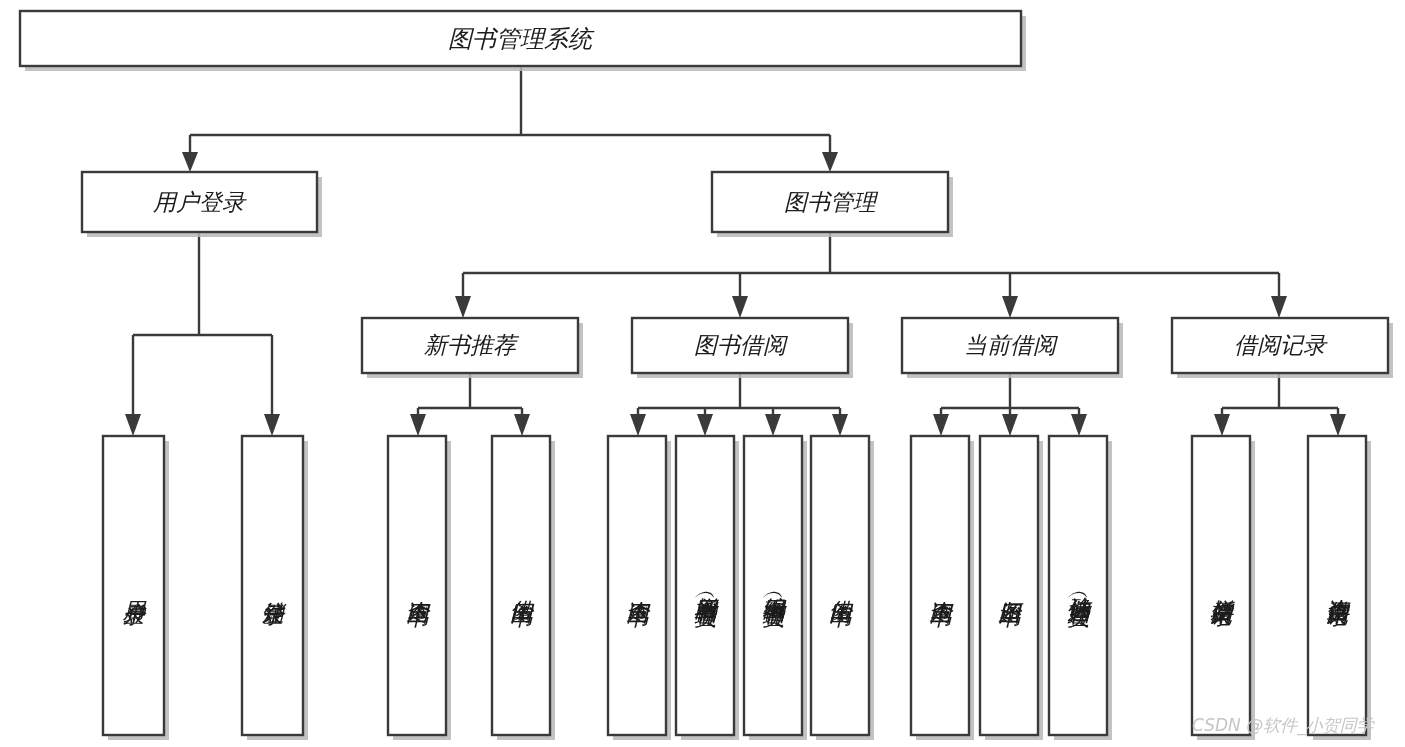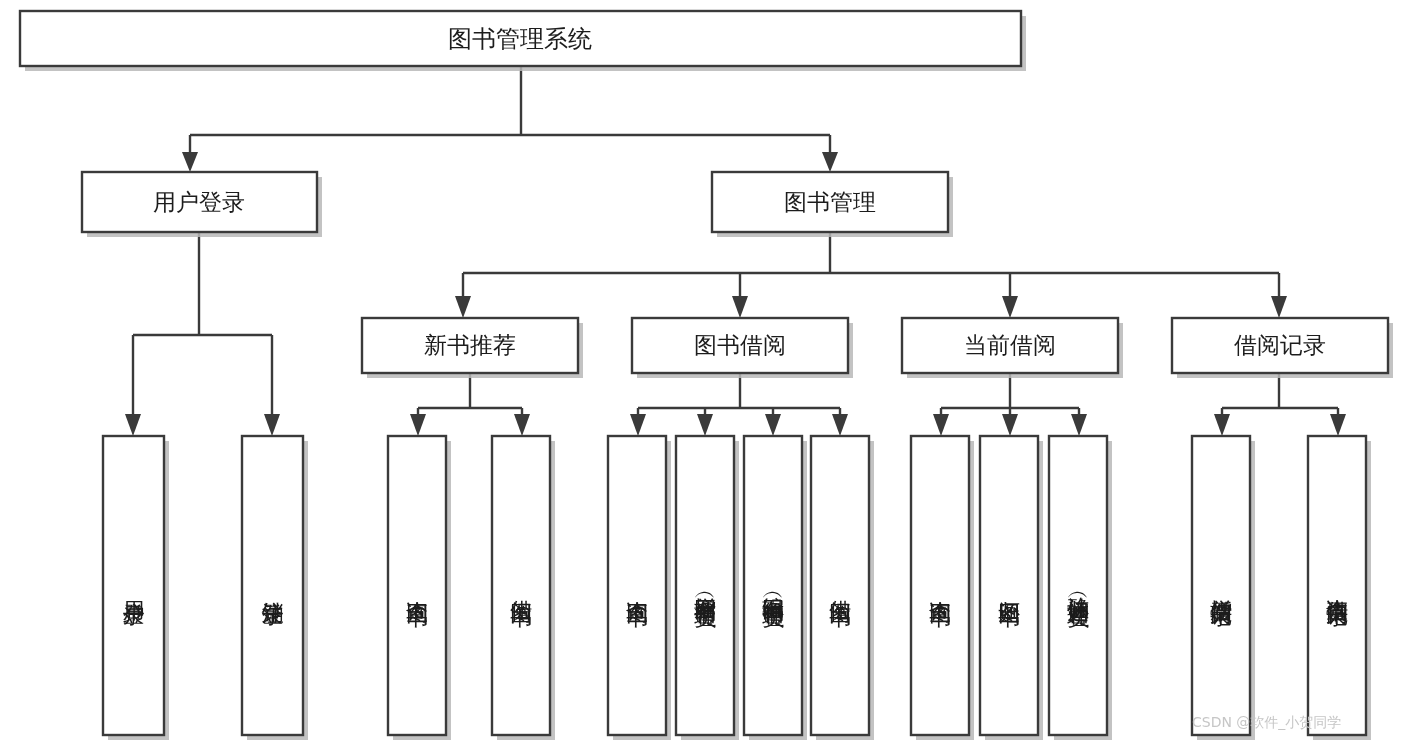--- a/index.html
+++ b/index.html
@@ -11,20 +11,21 @@
     width: 1405px;
     height: 747px;
     font-family: "DejaVu Sans", "Liberation Sans", sans-serif;
     overflow: hidden;
     position: relative;
   }
   #diagram-root {
     position: relative;
     width: 1164px;
     height: 747px;
+    font-style: italic;
   }
   svg.diagram {
     position: absolute;
     top: 0;
     left: 0;
     width: 1405px;
     height: 747px;
     display: block;
   }
   .node-box {
@@ -72,21 +73,21 @@
     justify-content: center;
     white-space: nowrap;
     pointer-events: none;
     user-select: none;
   }
   .watermark {
     position: absolute;
     left: 1192px;
     top: 714px;
     font-family: "DejaVu Sans", "Liberation Sans", sans-serif;
-    font-size: 14px;
+    font-size: 17px;
     color: #c6c6c6;
     white-space: nowrap;
     user-select: none;
   }
 </style>
 </head>
 <body>
 
 <div id="diagram-root">
 

